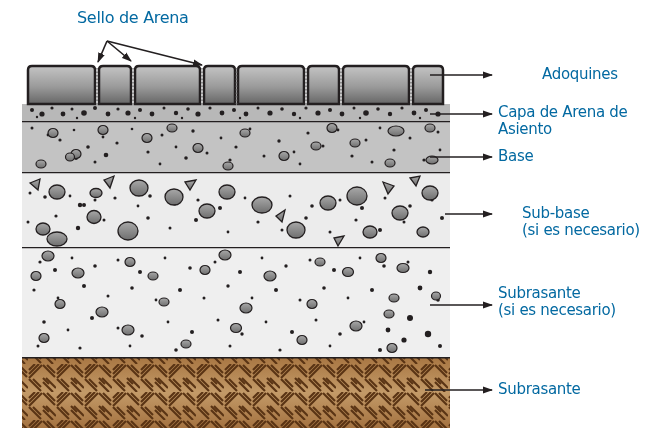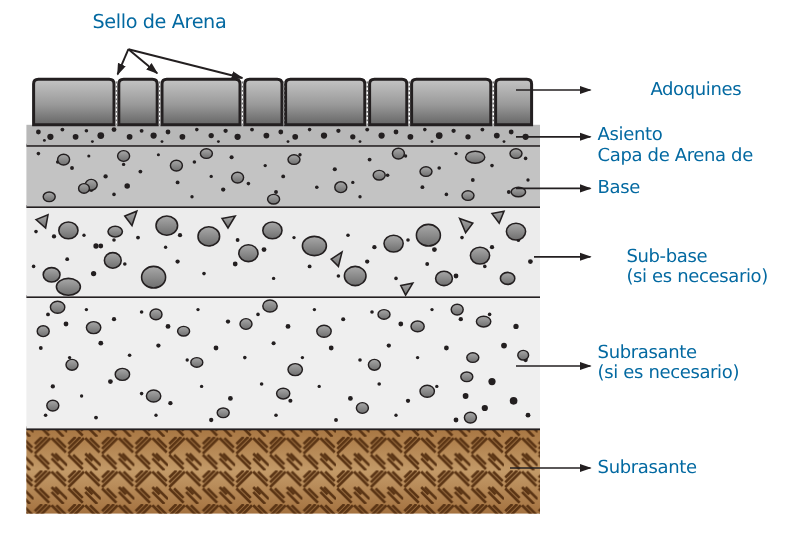--- a/index.html
+++ b/index.html
@@ -379,22 +379,22 @@
     <line x1="430" y1="305" x2="492" y2="305" marker-end="url(#arrowHead)"></line>
     <line x1="425" y1="390" x2="492" y2="390" marker-end="url(#arrowHead)"></line>
   </g>
 </svg>
 
 <div class="lbl lbl-title">Sello de Arena</div>
 
 <div class="lbl" style="left:498px; top:66px;margin-left:44px;">Adoquines</div>
 
 <div class="lbl" style="left:498px; top:104px;">
+  <div>Capa de Arena de</div>
   <div>Asiento</div>
-  <div>Capa de Arena de</div>
 </div>
 
 <div class="lbl" style="left:498px; top:148px;">Base</div>
 
 <div class="lbl" style="left:522px; top:205px;">
   <div>Sub-base</div>
   <div>(si es necesario)</div>
 </div>
 
 <div class="lbl" style="left:498px; top:285px;">

